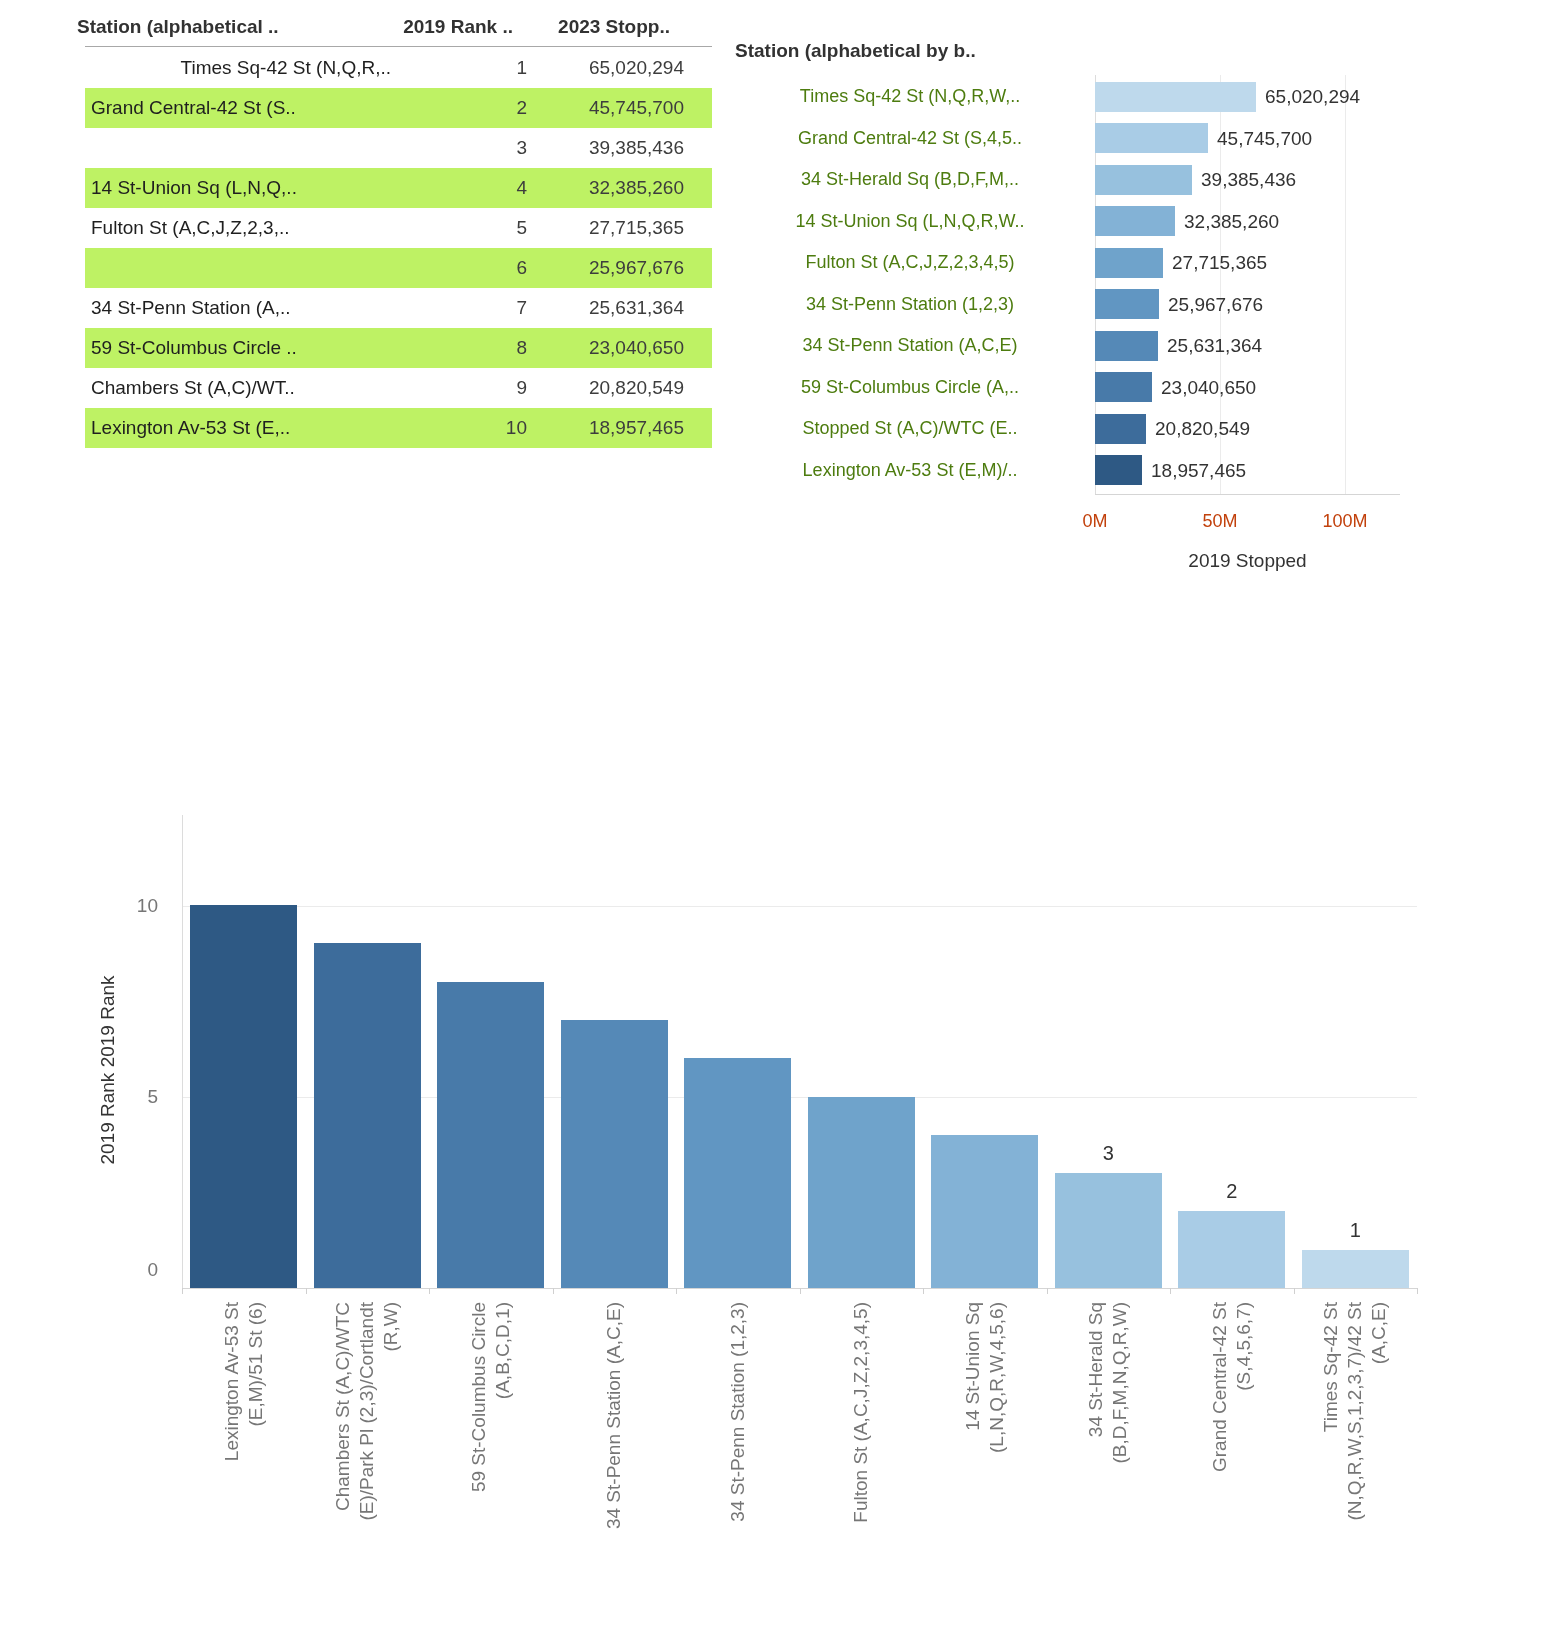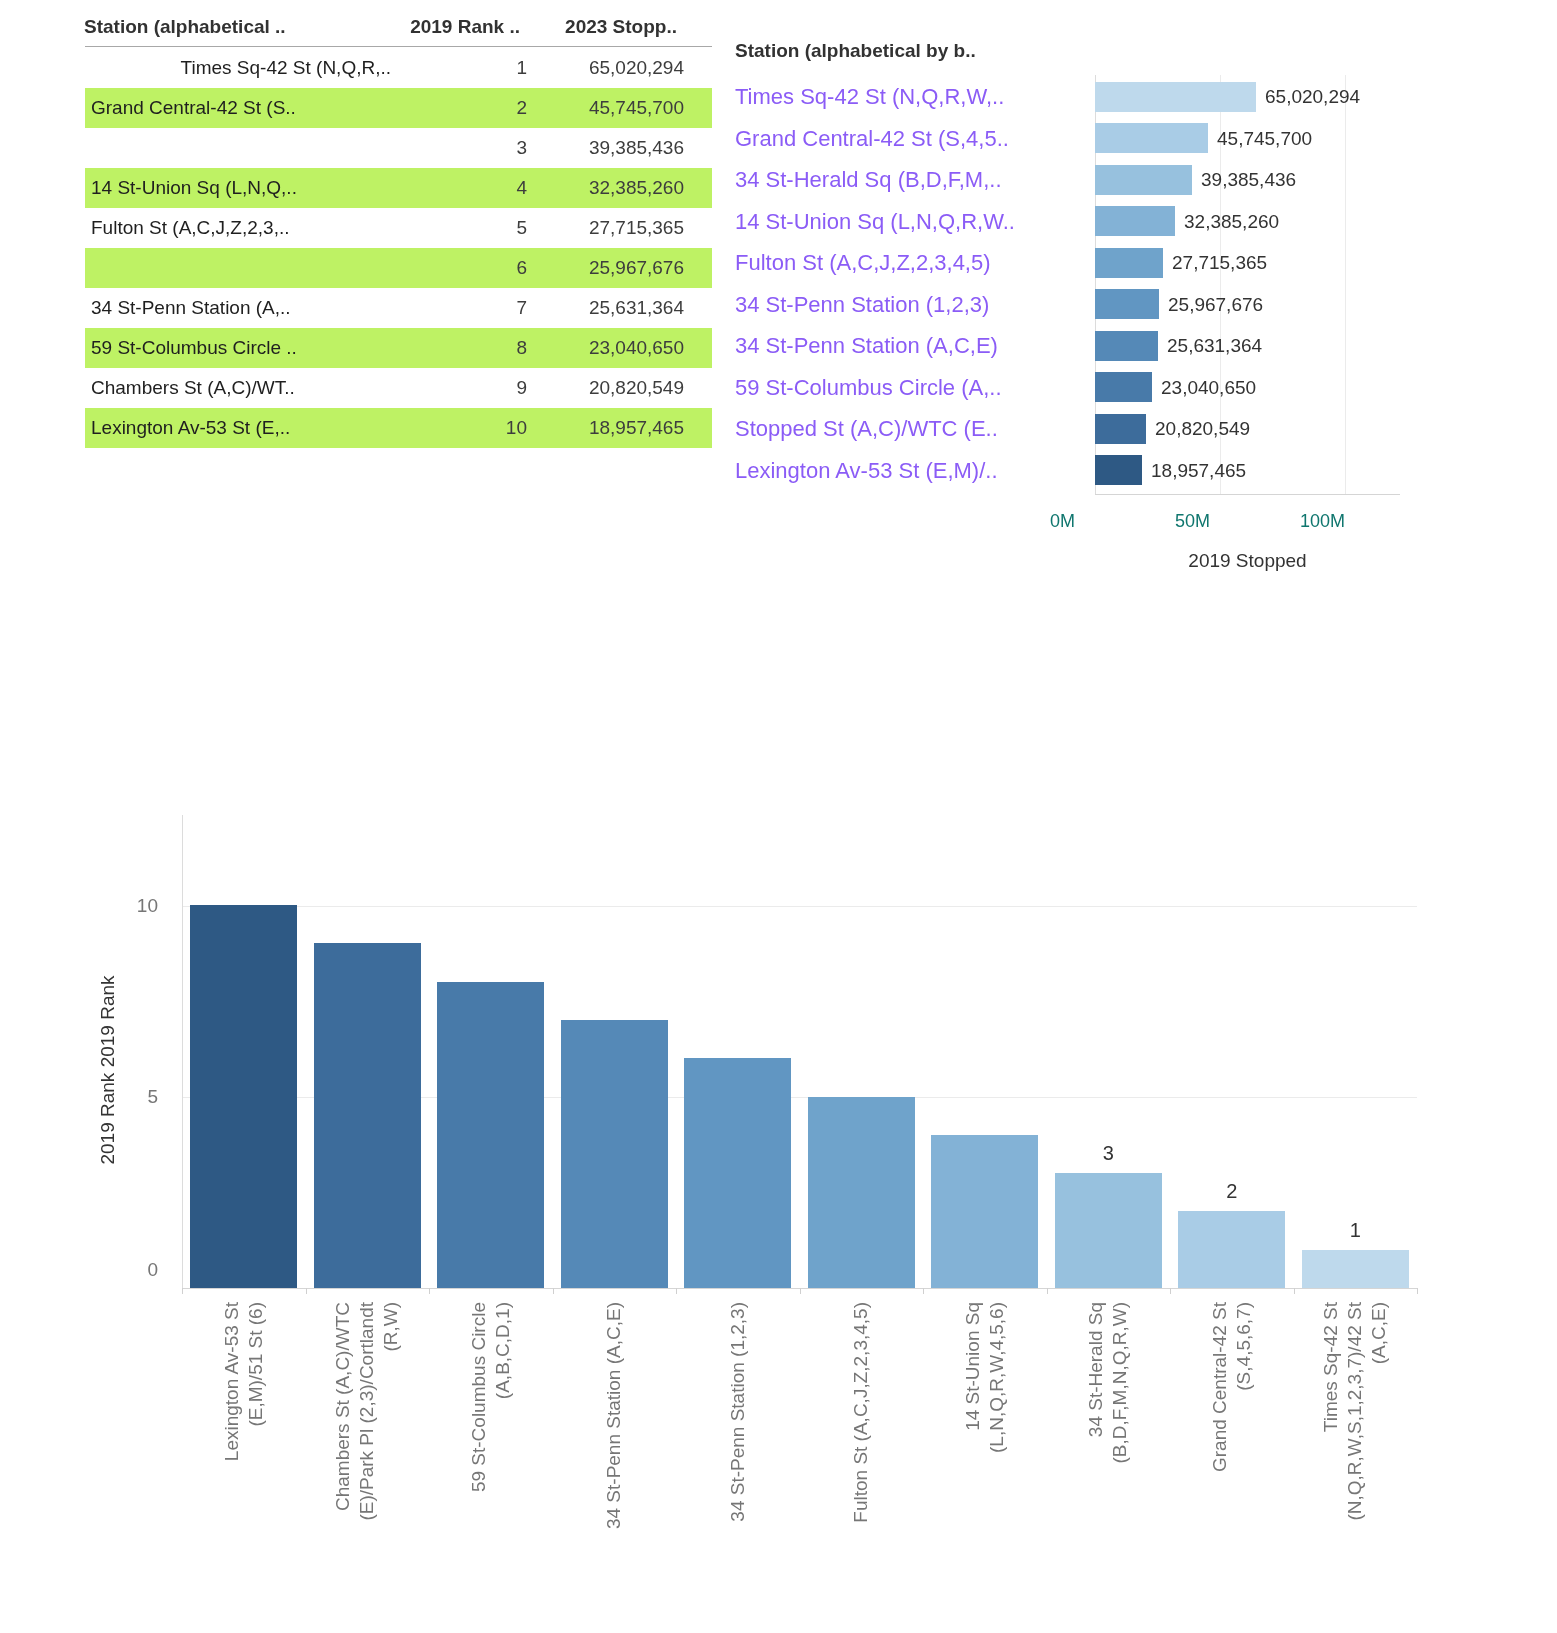--- a/index.html
+++ b/index.html
@@ -4,39 +4,39 @@
 <style>
   html,body{margin:0;padding:0;background:#ffffff;}
   body{font-family:"Liberation Sans","DejaVu Sans",sans-serif;-webkit-font-smoothing:antialiased;}
   #canvas{position:relative;width:1557px;height:1633px;background:#fff;overflow:hidden;}
   .abs{position:absolute;}
   .th{font-weight:bold;color:#323232;font-size:19px;line-height:38px;white-space:nowrap;}
   .cell-station{color:#1f1f1f;font-size:19px;line-height:40px;white-space:nowrap;}
   .cell-num{color:#3d3d3d;font-size:19px;line-height:40px;text-align:right;white-space:nowrap;}
   .band{background:#bef264;}
   .hbar-title{font-weight:bold;color:#323232;font-size:19px;white-space:nowrap;}
-  .hlabel{color:#8b5cf6;font-size:22px;text-align:left;white-space:nowrap;}
+  .hlabel{color:#4d7c0f;font-size:18px;text-align:center;white-space:nowrap;}
   .hvalue{color:#333333;font-size:19px;white-space:nowrap;}
   .gridline-h{height:1px;background:#ebebeb;}
   .axisline{background:#d5d5d5;}
-  .tick-label{color:#0f766e;font-size:18px;text-align:left;}
+  .tick-label{color:#c2410c;font-size:18px;text-align:center;}
   .axis-title{color:#333333;font-size:19px;text-align:center;}
   .ytick{color:#767676;font-size:19px;text-align:right;line-height:24px;}
   .vbar-label{color:#333333;font-size:20px;text-align:center;}
   .xcat{color:#767676;font-size:19px;text-align:right;transform:rotate(-90deg);transform-origin:top right;}
   .xcat div{line-height:24px;white-space:nowrap;}
   .ytitle{color:#333333;font-size:19px;text-align:center;transform:rotate(-90deg);line-height:24px;}
 </style>
 </head>
 <body>
 
 <div id="canvas">
 
   <div class="abs" style="left:0;top:0;">
-    <div class="abs" style="left:78px;top:8px;width:627px;height:38px;">
+    <div class="abs" style="left:71px;top:8px;width:627px;height:38px;">
       <div class="abs th" style="left:6px;top:0;width:285px;">Station (alphabetical ..</div>
       <div class="abs th" style="left:291px;top:0;width:151px;text-align:right;">2019 Rank ..</div>
       <div class="abs th" style="left:452px;top:0;width:147px;text-align:right;">2023 Stopp..</div>
     </div>
     <div class="abs" style="left:85px;top:46px;width:627px;height:1px;background:#a8a8a8;"></div>
     <div id="tbl-rows" class="abs" style="left:85px;top:48px;width:627px;">
         <div class="abs" style="left: 0px; top: 0px; width: 627px; height: 40px;">
           <div class="abs cell-station" style="left: 6px; top: 0px; width: 300px; text-align: right;">Times Sq-42 St (N,Q,R,..</div>
           <div class="abs cell-num" style="left: 291px; top: 0px; width: 151px;">1</div>
           <div class="abs cell-num" style="left: 452px; top: 0px; width: 147px;">65,020,294</div>

